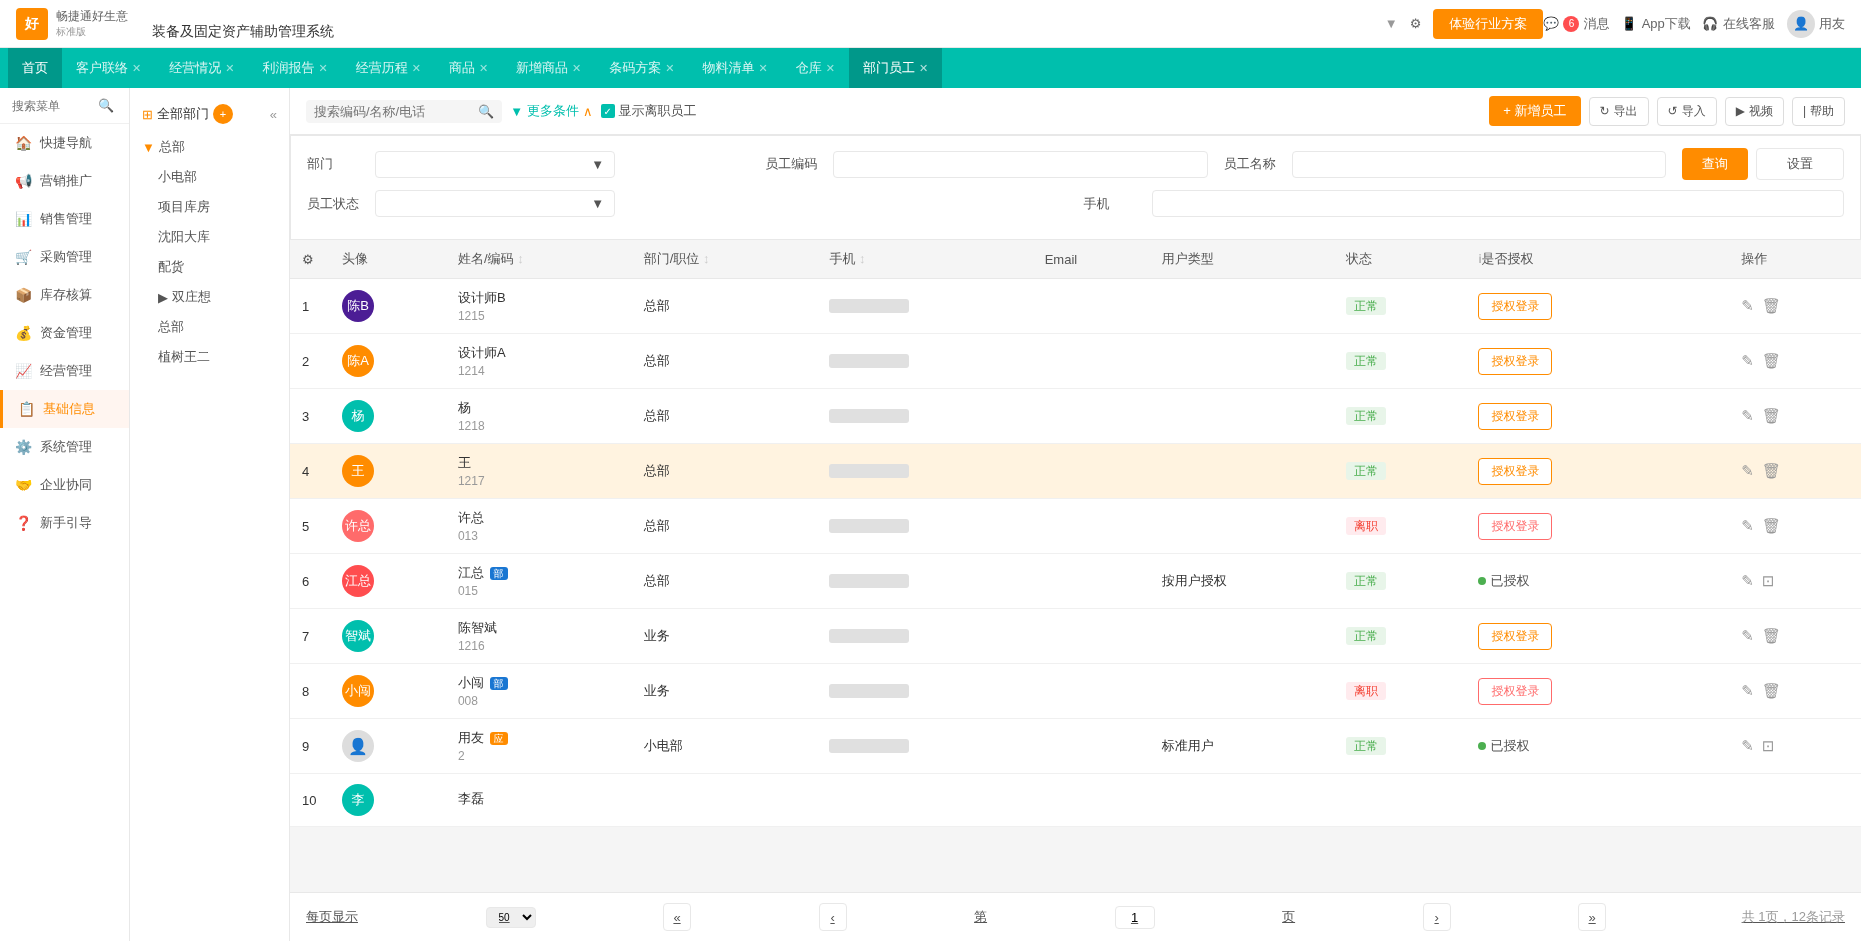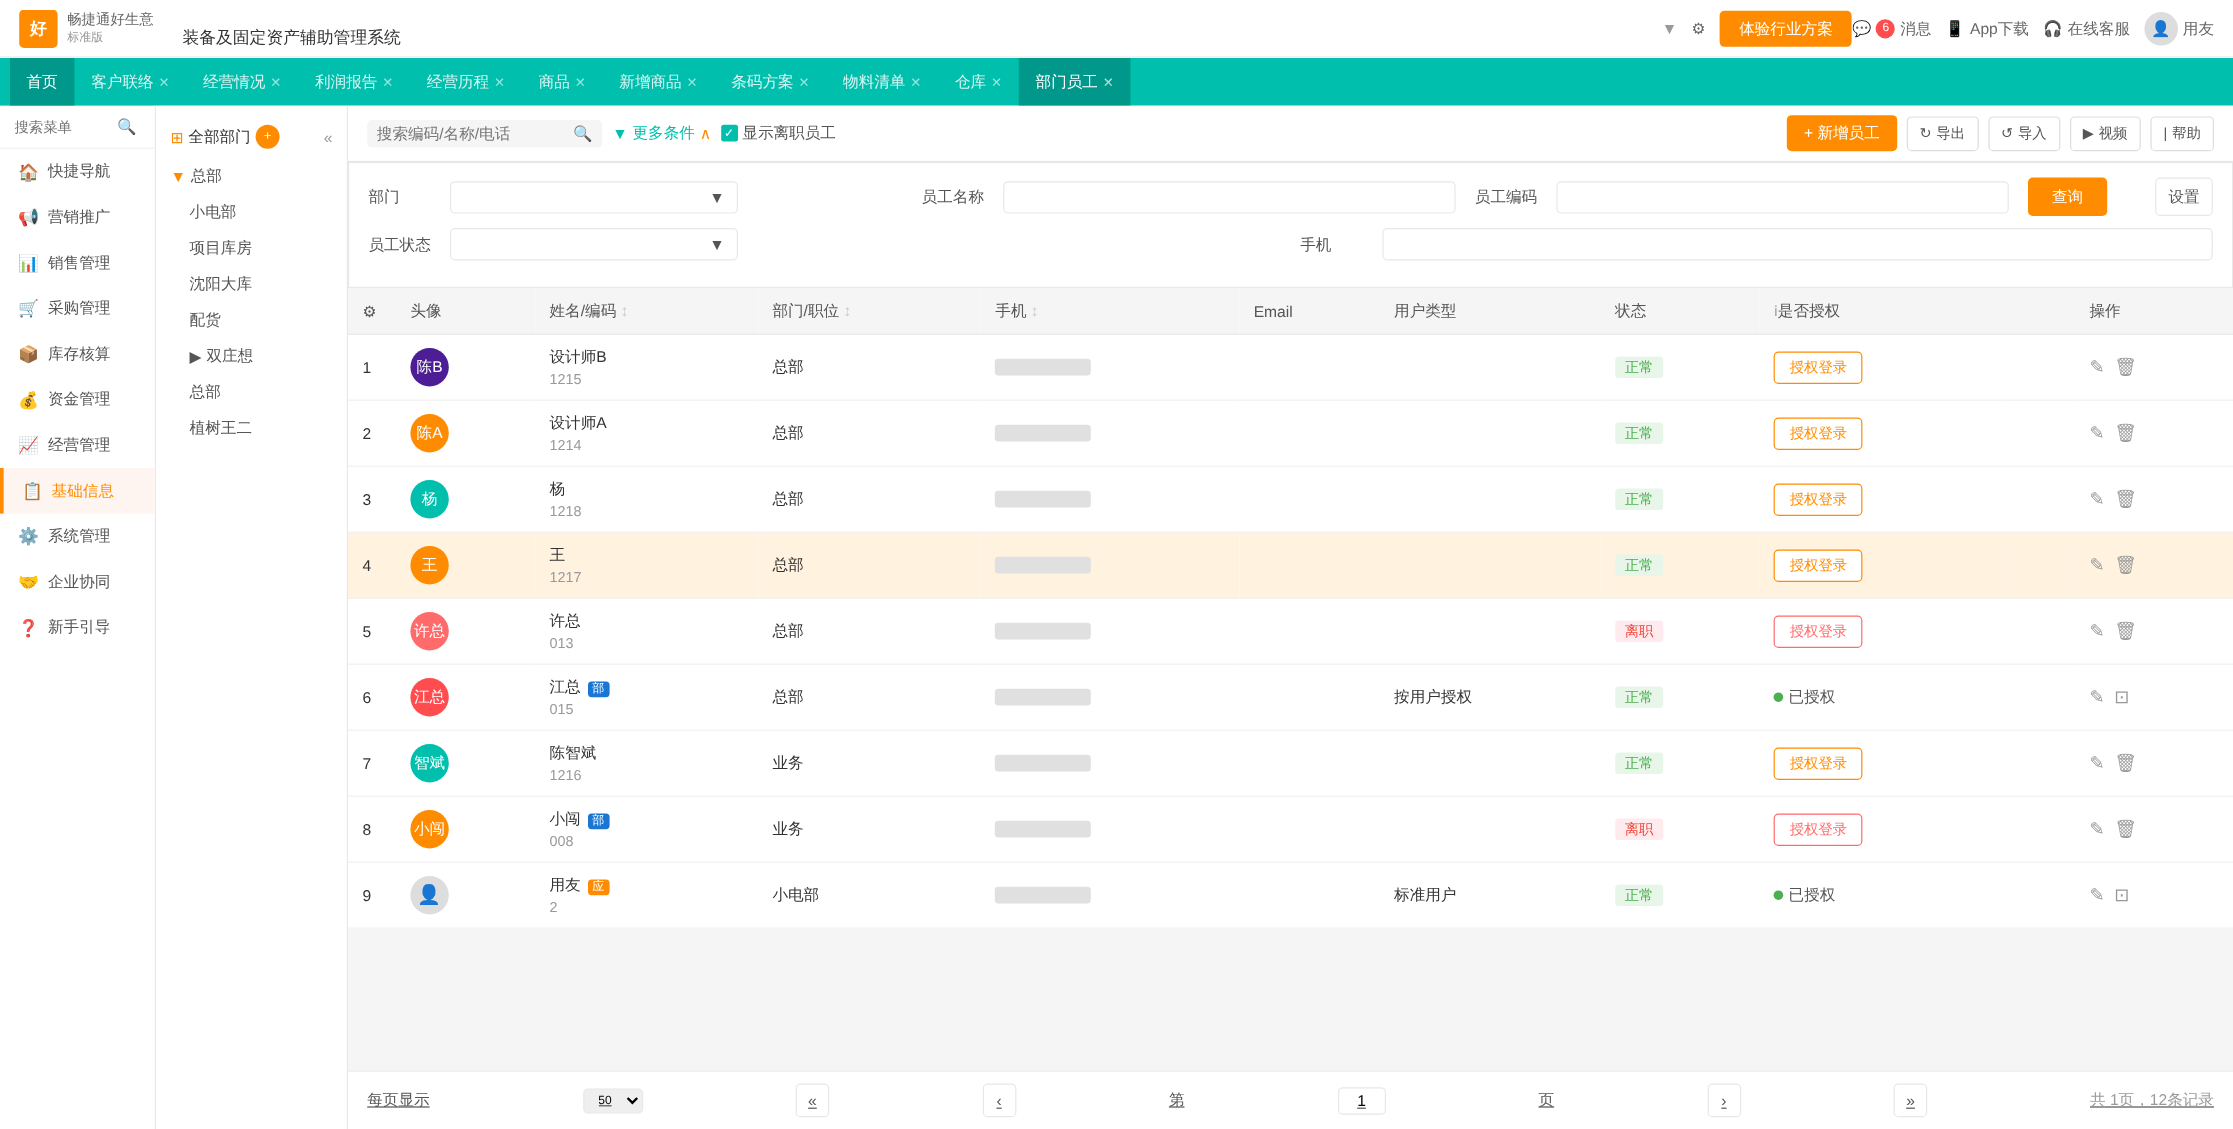--- a/index.html
+++ b/index.html
@@ -62,21 +62,21 @@
     .btn-outline { background: white; border: 1px solid #ddd; border-radius: 4px; padding: 5px 10px; cursor: pointer; font-size: 12px; display: flex; align-items: center; gap: 4px; color: #555; }
 
     
     .filter-panel { background: white; padding: 12px 16px; border: 1px solid #e8e8e8; margin: 0; }
     .filter-row { display: flex; align-items: center; margin-bottom: 10px; gap: 16px; }
     .filter-item { display: flex; align-items: center; gap: 8px; flex: 1; }
     .filter-label { color: #555; font-size: 13px; min-width: 60px; }
     .filter-select { border: 1px solid #e8e8e8; border-radius: 4px; padding: 5px 10px; font-size: 13px; color: #555; display: flex; align-items: center; gap: 4px; width: 240px; cursor: pointer; }
     .filter-input { border: 1px solid #e8e8e8; border-radius: 4px; padding: 5px 10px; font-size: 13px; color: #555; flex: 1; outline: none; }
     .btn-search { background: #ff8c00; color: white; border: none; border-radius: 4px; padding: 6px 20px; cursor: pointer; font-size: 13px; }
-    .btn-reset { background: white; border: 1px solid #e8e8e8; border-radius: 4px; padding: 6px 10px; cursor: pointer; font-size: 13px; color: #555; margin-left: 32px; }
+    .btn-reset { background: white; border: 1px solid #e8e8e8; border-radius: 4px; padding: 6px 30px; cursor: pointer; font-size: 13px; color: #555; }
 
     
     .data-table { width: 100%; border-collapse: collapse; background: white; font-size: 13px; }
     .data-table th { background: #f5f5f5; padding: 10px 12px; text-align: left; border-bottom: 1px solid #e8e8e8; color: #555; font-weight: normal; white-space: nowrap; }
     .data-table td { padding: 10px 12px; border-bottom: 1px solid #f0f0f0; color: #333; }
     .data-table tr.highlighted { background: #fff3e0; }
     .avatar-circle { width: 32px; height: 32px; border-radius: 50%; display: flex; align-items: center; justify-content: center; color: white; font-size: 13px; font-weight: 500; flex-shrink: 0; }
     .avatar-placeholder { width: 32px; height: 32px; border-radius: 50%; background: #ddd; display: flex; align-items: center; justify-content: center; color: #999; font-size: 16px; }
     .name-code { display: flex; flex-direction: column; gap: 2px; }
     .name-code .name { color: #333; }
@@ -269,25 +269,25 @@
         <div class="filter-panel">
           <div class="filter-row">
             <div class="filter-item">
               <span class="filter-label">部门</span>
               <div class="filter-select">
                 <span style="flex:1;"></span>
                 <span>▼</span>
               </div>
             </div>
             <div class="filter-item">
-              <span class="filter-label">员工名称</span>
+              <span class="filter-label">员工编码</span>
               <input class="filter-input" type="text" style="">
             </div>
             <div class="filter-item">
-              <span class="filter-label">员工编码</span>
+              <span class="filter-label">员工名称</span>
               <input class="filter-input" type="text" style="">
             </div>
             <div style="display:flex;gap:8px;flex-shrink:0;">
               <button class="btn-search">查询</button>
               <button class="btn-reset">设置</button>
             </div>
           </div>
           <div class="filter-row">
             <div class="filter-item">
               <span class="filter-label">员工状态</span>
@@ -560,20 +560,40 @@
                   </td>
                   <td></td>
                   <td>
                     <div class="op-btns">
                       <span class="op-btn">✎</span>
                       <span class="op-btn">⊡</span>
                     </div>
                   </td>
                 </tr>
 
+                <tr>
+                  <td>10</td>
+                  <td>
+                    <div class="avatar-circle" style="background:#00bfad;">李</div>
+                  </td>
+                  <td>
+                    <div class="name-code">
+                      <span class="name">李磊</span>
+                      <span class="code"></span>
+                    </div>
+                  </td>
+                  <td></td>
+                  <td></td>
+                  <td></td>
+                  <td></td>
+                  <td></td>
+                  <td></td>
+                  <td></td>
+                  <td></td>
+                </tr>
               </tbody>
             </table>
           </div>
         </div>
 
         <div class="pagination">
           <span>每页显示</span>
           <select class="page-size-select">
             <option>50</option>
           </select>

